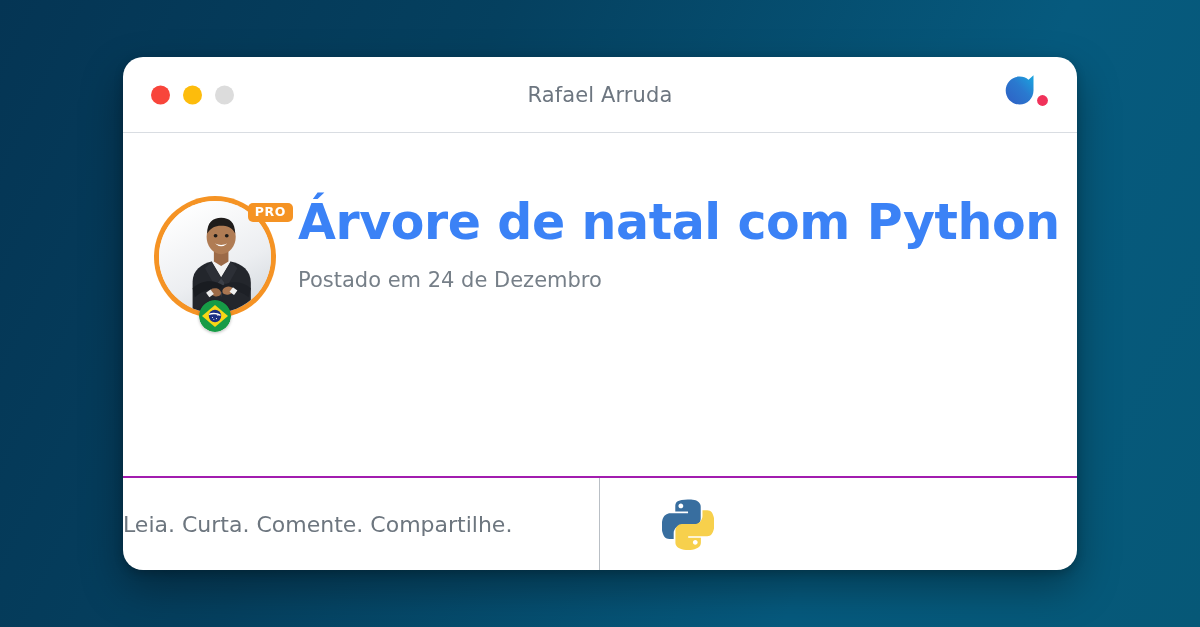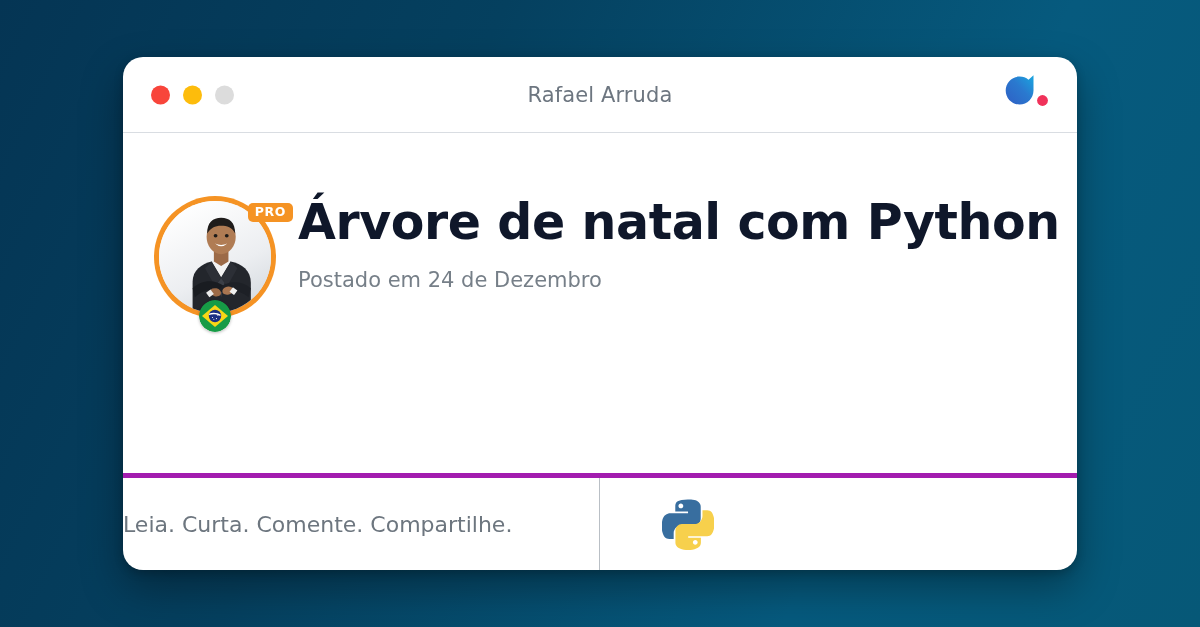--- a/index.html
+++ b/index.html
@@ -73,21 +73,21 @@
     width: 56px;
     height: 44px;
   }
 
   
   #card-body {
     flex: 1 1 auto;
     position: relative;
     display: flex;
     padding: 63px 0 0 31px;
-    border-bottom: 5px solid #a21caf;
+    border-bottom: 2px solid #a21caf;
   }
 
   
   #avatar-block {
     position: relative;
     width: 122px;
     height: 122px;
     flex: 0 0 122px;
     margin-right: 22px;
   }
@@ -139,21 +139,21 @@
     box-shadow: 0 1px 3px rgba(0,0,0,0.25);
   }
   #flag-badge svg { display: block; width: 100%; height: 100%; }
 
   
   #post-text { padding-top: 1px; }
 
   #post-title {
     font-size: 49px;
     font-weight: 700;
-    color: #0f172a;
+    color: #3b82f6;
     line-height: 1.07;
     letter-spacing: -0.4px;
     white-space: nowrap;
   }
 
   #post-subtitle {
     margin-top: 19px;
     font-size: 21px;
     color: #767f88;
     font-weight: 400;

